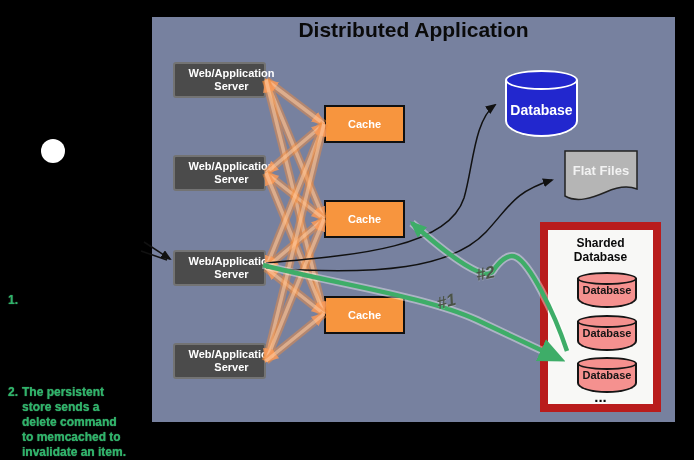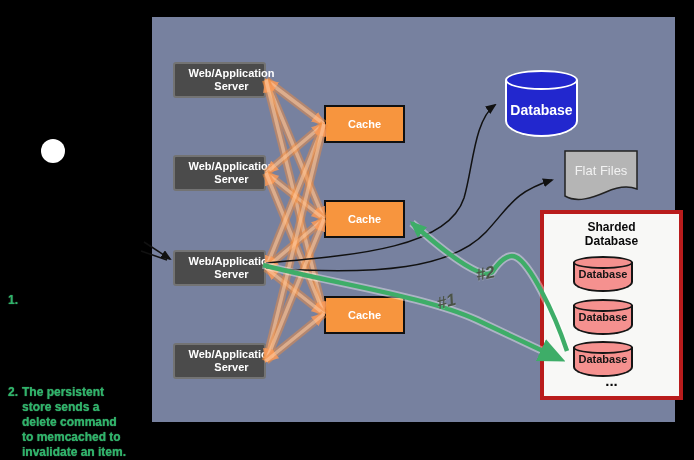--- a/index.html
+++ b/index.html
@@ -34,23 +34,23 @@
   .cyl-label{left:0;right:0;text-align:center;font-weight:bold;}
   .cyl.blue .cyl-top{height:20px;background:#2227CE;border:2px solid #fff;}
   .cyl.blue .cyl-body{top:10px;background:#2227CE;border:2px solid #fff;border-radius:0 0 50% 50%/0 0 16px 16px;}
   .cyl.blue .cyl-label{top:32px;color:#fff;font-size:14px;}
   .cyl.pink .cyl-top{height:13px;background:#F5918F;border:2px solid #151515;}
   .cyl.pink .cyl-body{top:6px;background:#F5918F;border:2px solid #151515;border-radius:0 0 50% 50%/0 0 10px 10px;}
   .cyl.pink .cyl-label{top:12px;color:#141414;font-size:11px;}
 
   
   .flatfiles-label{position:absolute;left:566px;top:163px;width:70px;text-align:center;color:#f2f2f2;
-                   font-size:13px;font-weight:normal;}
-  .sharded{position:absolute;left:540px;top:210px;width:143px;height:190px;background:#F8F8F6;
-           border:4px solid #b91c1c;box-sizing:border-box;}
+                   font-size:13px;font-weight:bold;}
+  .sharded{position:absolute;left:540px;top:222px;width:121px;height:190px;background:#F8F8F6;
+           border:8px solid #b91c1c;box-sizing:border-box;}
   .sharded-title{position:absolute;left:0;right:0;top:6px;text-align:center;color:#0a0a0a;
                  font-size:12px;font-weight:bold;line-height:14px;white-space:pre-line;}
   .sharded .cyl{left:29px;width:60px;height:36px;}
   .ellipsis{position:absolute;left:0;right:0;top:158px;text-align:center;color:#0a0a0a;
             font-size:15px;font-weight:bold;}
 
   
   .step-label{position:absolute;color:#4B5348;font-size:17px;font-weight:bold;font-style:italic;
               text-shadow:0 1px 0 rgba(230,235,225,.25);}
   #label1{left:437px;top:292px;transform:rotate(-14deg);}
@@ -79,20 +79,21 @@
   <div class="ann" style="top:385px;width:132px;">
     <span class="num">2.</span>
     <span class="txt">The persistent
 store sends a
 delete command
 to memcached to
 invalidate an item.</span>
   </div>
 
   <div class="panel"></div>
+  <div class="title">Distributed Application</div>
 
   <div class="server" style="top:62px;">Web/Application Server</div>
   <div class="server" style="top:155px;">Web/Application Server</div>
   <div class="server" style="top:250px;">Web/Application Server</div>
   <div class="server" style="top:343px;">Web/Application Server</div>
 
   <div class="cache" style="top:105px;">Cache</div>
   <div class="cache" style="top:200px;">Cache</div>
   <div class="cache" style="top:296px;">Cache</div>
 

